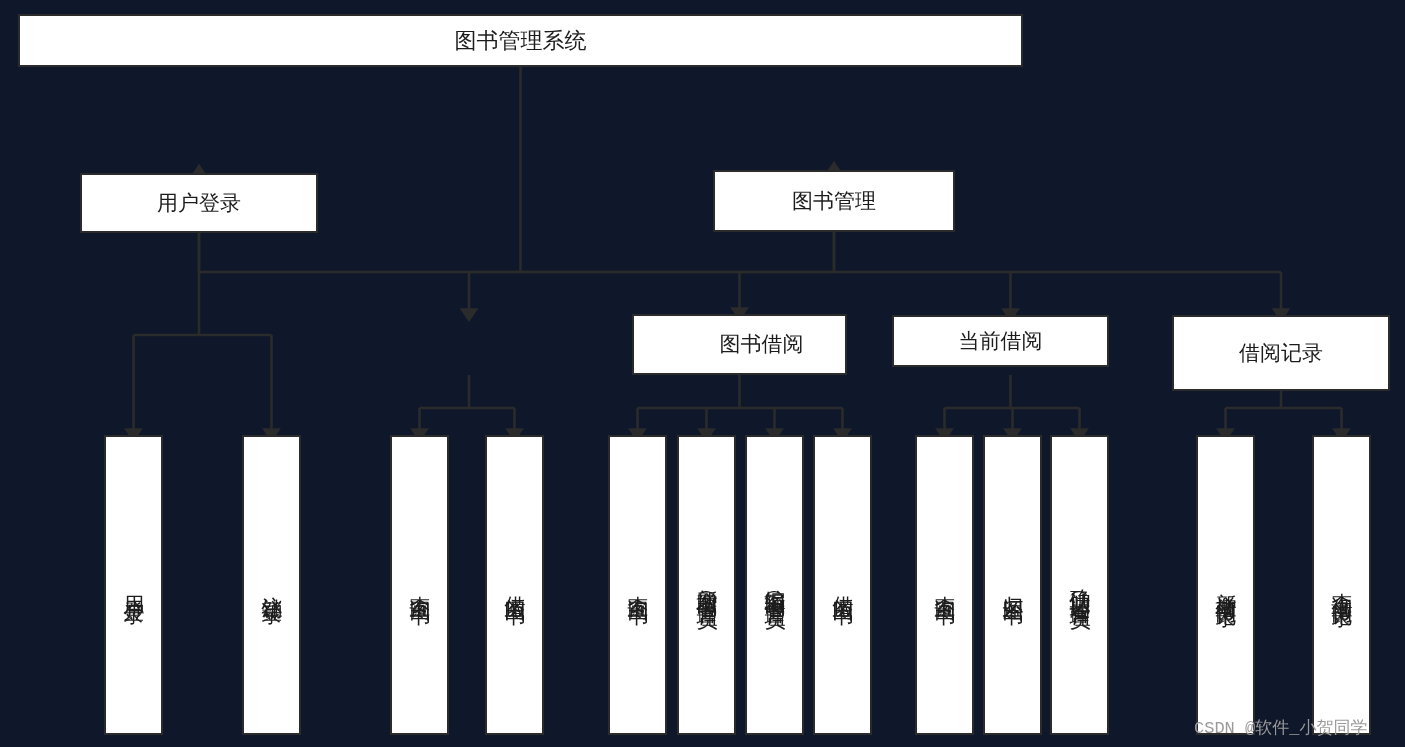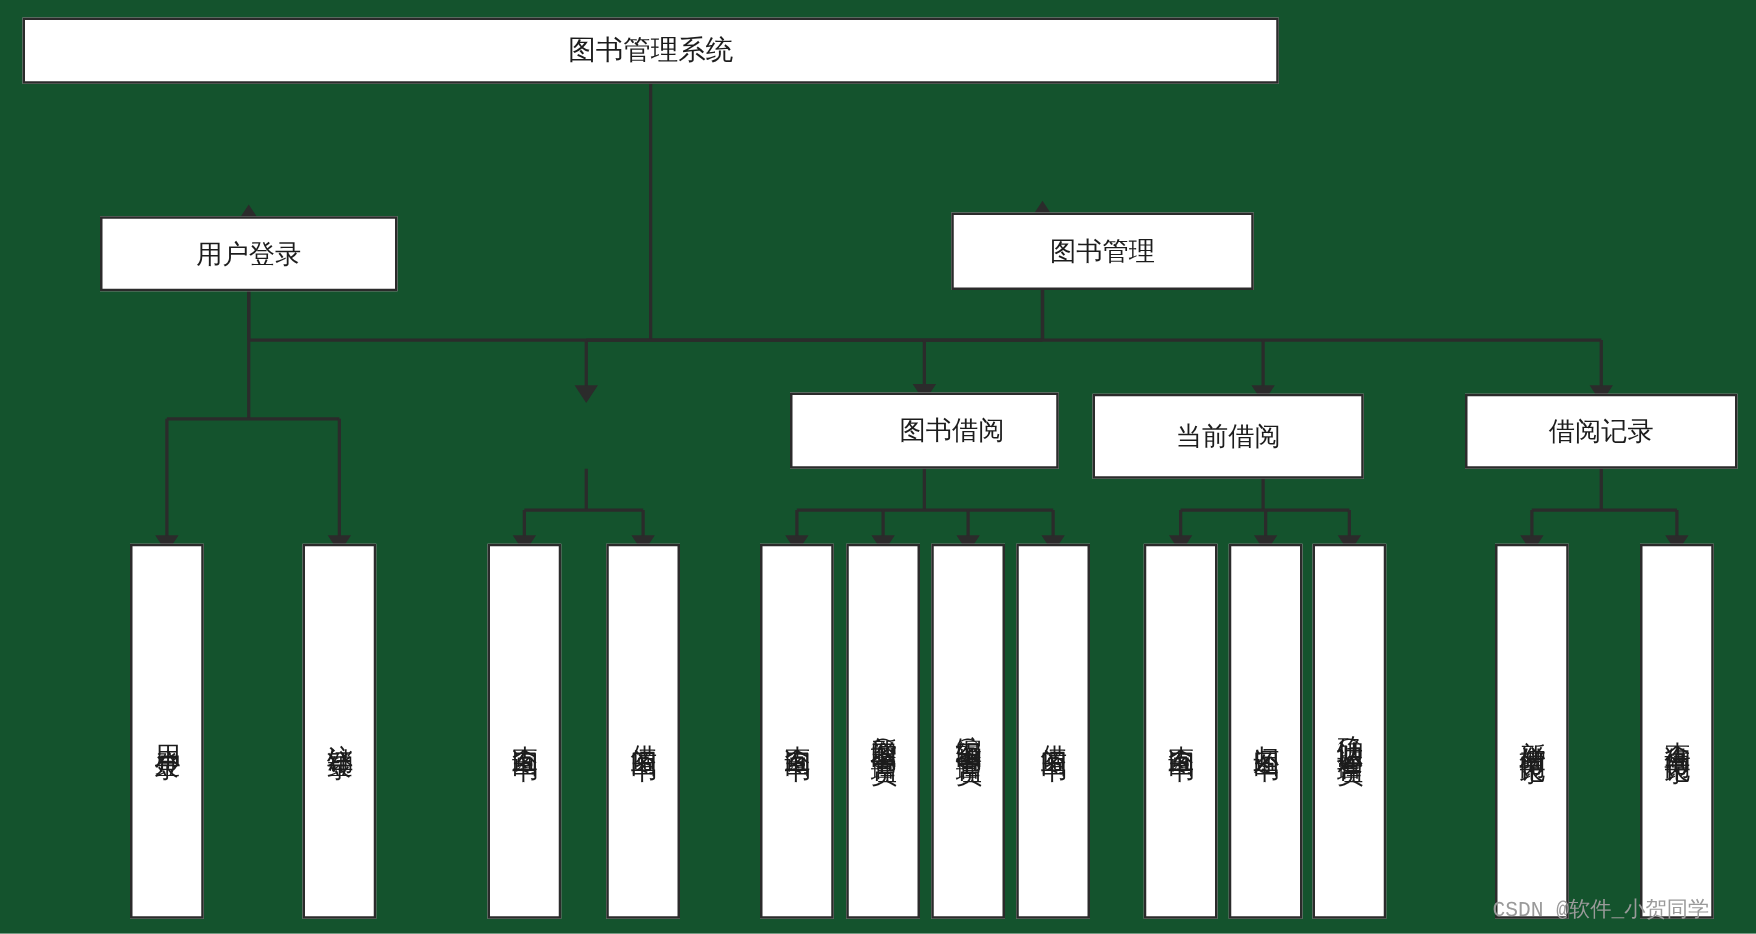--- a/index.html
+++ b/index.html
@@ -7,21 +7,21 @@
     padding: 0;
     background: #ffffff;
   }
   body {
     font-family: "DejaVu Sans", "Liberation Sans", sans-serif;
   }
   #diagram-root {
     position: relative;
     width: 1405px;
     height: 747px;
-    background: #14532d;
+    background: #0f172a;
     overflow: hidden;
   }
   #connector-layer {
     position: absolute;
     left: 0;
     top: 0;
     width: 1405px;
     height: 747px;
   }
   .node {
@@ -117,34 +117,34 @@
   </svg>
 
   <div class="node root horizontal" style="left:18px; top:14px; width:1005px; height:53px;">
     <span class="node-label">图书管理系统</span>
   </div>
 
   <div class="node horizontal" style="left:80px; top:173px; width:238px; height:60px;">
     <span class="node-label">用户登录</span>
   </div>
 
-  <div class="node horizontal" style="left:713px; top:170px; width:242px; height:62px;margin-left:48px;">
+  <div class="node horizontal" style="left:713px; top:170px; width:242px; height:62px;">
     <span class="node-label">图书管理</span>
   </div>
 
 
   <div class="node horizontal" style="left:632px; top:314px; width:215px; height:61px;padding-left:44px;">
     <span class="node-label">图书借阅</span>
   </div>
 
-  <div class="node horizontal" style="left:874px; top:315px; width:217px; height:68px;justify-content:center;">
+  <div class="node horizontal" style="left:892px; top:315px; width:217px; height:52px;justify-content:center;">
     <span class="node-label">当前借阅</span>
   </div>
 
-  <div class="node horizontal" style="left:1172px; top:315px; width:218px; height:60px;">
+  <div class="node horizontal" style="left:1172px; top:315px; width:218px; height:76px;">
     <span class="node-label">借阅记录</span>
   </div>
 
   <div class="node vertical" style="left:104px; top:435px; width:59px; height:300px;">
     <span class="node-label">用户登录</span>
   </div>
 
   <div class="node vertical" style="left:242px; top:435px; width:59px; height:300px;">
     <span class="node-label">注销登录</span>
   </div>

